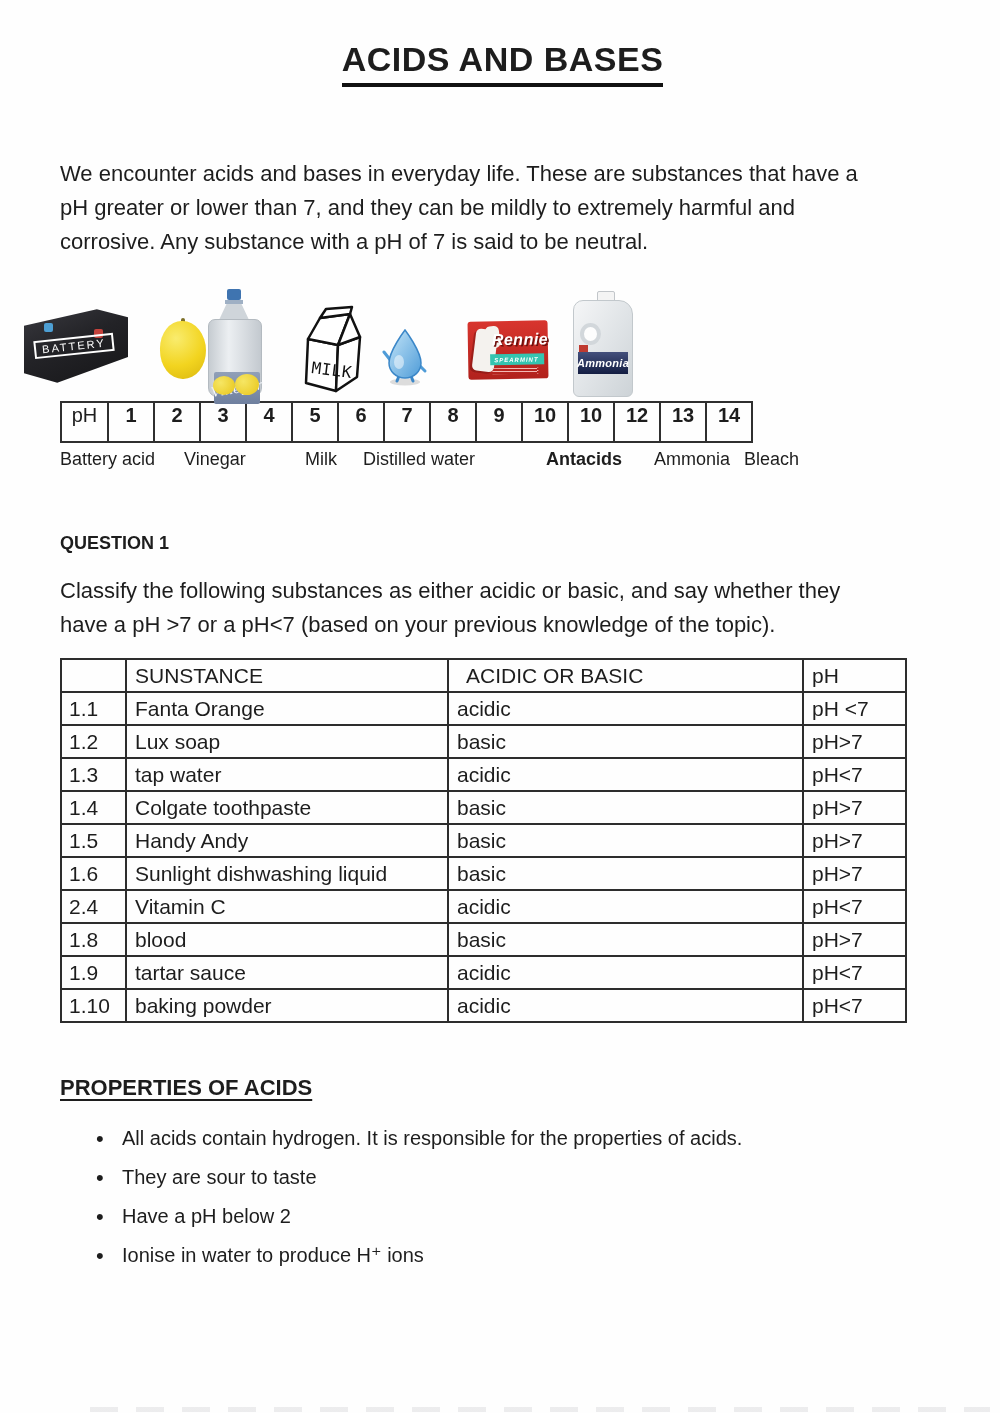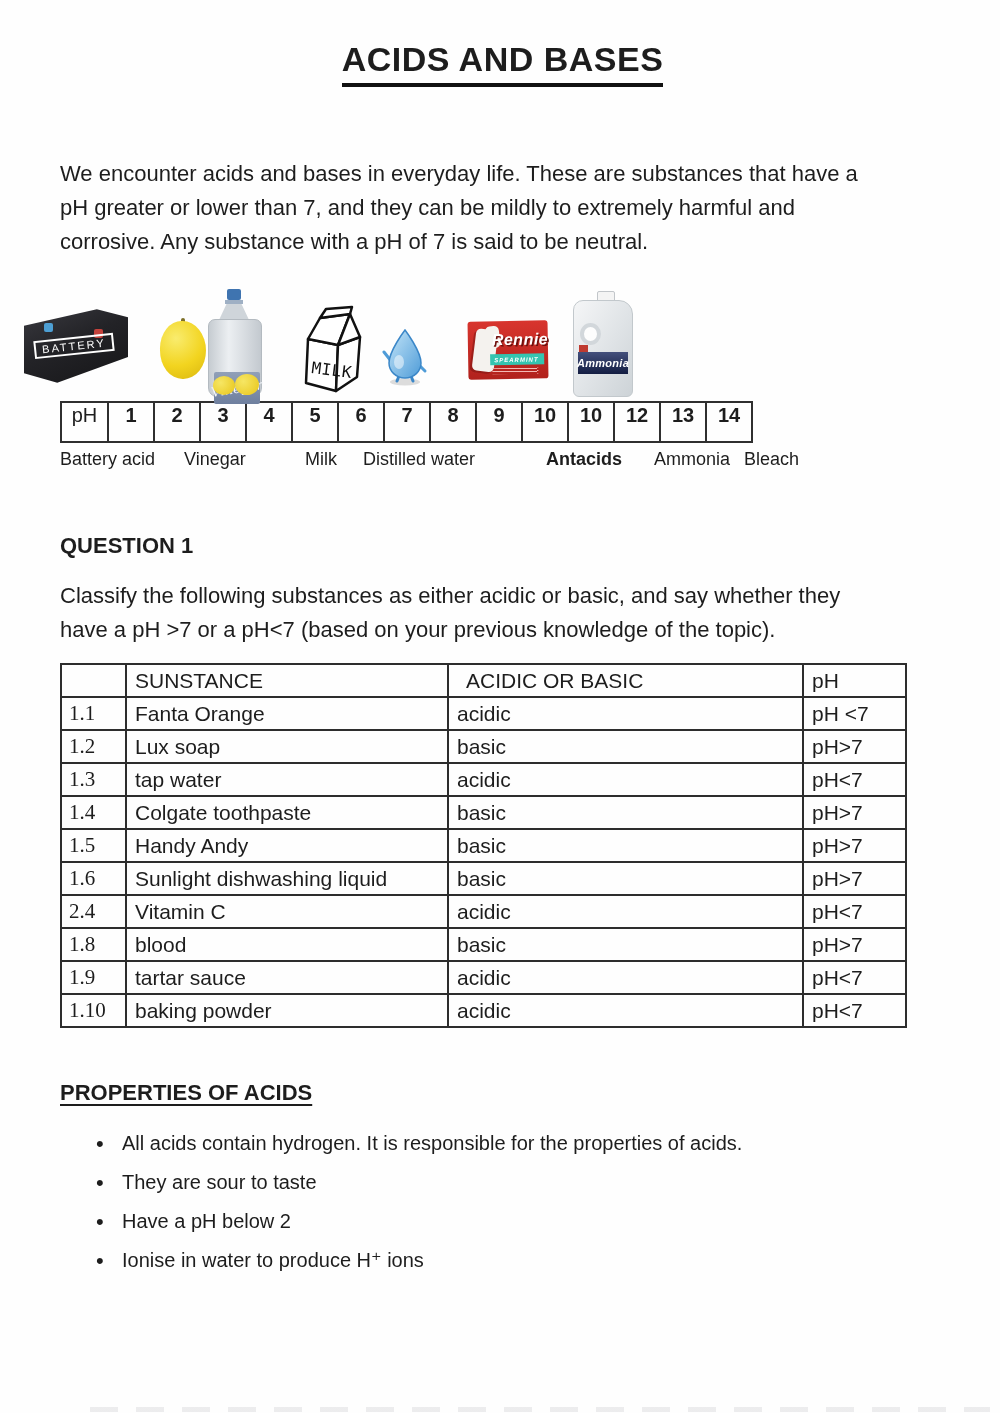--- a/index.html
+++ b/index.html
@@ -102,33 +102,33 @@
     text-align:center;font-size:20px;font-weight:bold;padding-top:1px;flex:none;}
   .ph-cell.ph-head{width:47px;font-weight:normal;}
   .ph-labels{position:relative;height:26px;margin-top:2px;font-size:18px;}
   .ph-label{position:absolute;top:4px;white-space:nowrap;}
   .ph-label.p0{left:0px;}   .ph-label.p1{left:124px;}
   .ph-label.p2{left:245px;} .ph-label.p3{left:303px;}
   .ph-label.p4{left:486px;font-weight:bold;} .ph-label.p5{left:594px;}
   .ph-label.p6{left:684px;}
 
   
-  .q1-heading{margin-top:62px;font-size:22px;font-weight:bold;}
+  .q1-heading{margin-top:62px;font-size:18px;font-weight:bold;}
   .q1-instructions{margin-top:20px;font-size:22px;line-height:34px;}
 
   table.classify{border-collapse:collapse;margin-top:16px;table-layout:fixed;width:845px;}
   table.classify th,table.classify td{
     border:2px solid #2d2d2d;font-size:21px;font-weight:normal;text-align:left;
     height:31px;padding:0 8px;white-space:nowrap;overflow:hidden;}
   table.classify col.c1{width:65px;}
   table.classify col.c2{width:322px;}
   table.classify col.c3{width:355px;}
   table.classify col.c4{width:103px;}
   table.classify th.h3{padding-left:17px;}
-  table.classify td:first-child{padding-left:7px;font-family:Liberation Serif, serif;}
+  table.classify td:first-child{padding-left:7px;}
 
   
   .props-heading{margin-top:52px;font-size:22px;font-weight:bold;
     text-decoration:underline;text-decoration-thickness:2px;text-underline-offset:4px;}
   ul.props{list-style:none;margin:24px 0 0 36px;padding:0;font-size:20px;}
   ul.props li{position:relative;padding-left:26px;margin-bottom:12px;line-height:27px;}
   ul.props li:before{content:"•";position:absolute;left:0;top:0;font-size:22px;}
 
   
   .scan-artifact{position:absolute;left:90px;right:10px;bottom:1px;height:5px;opacity:.35;

